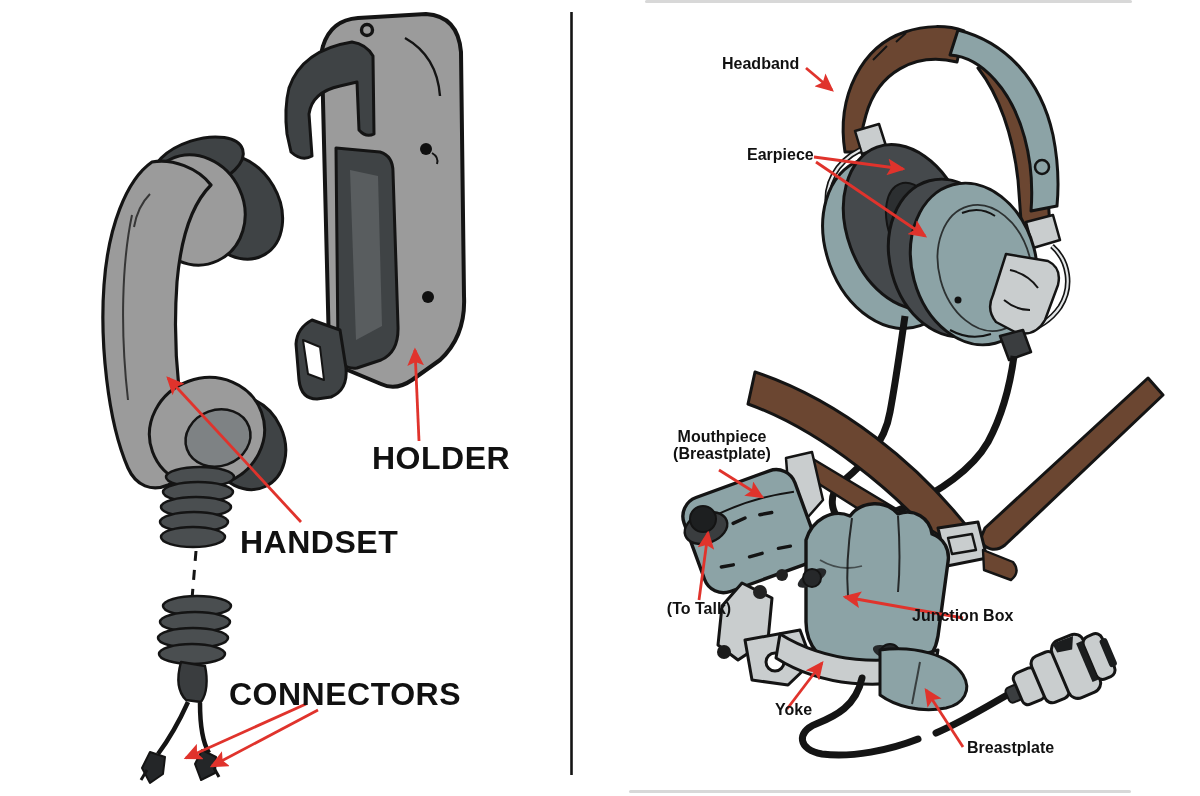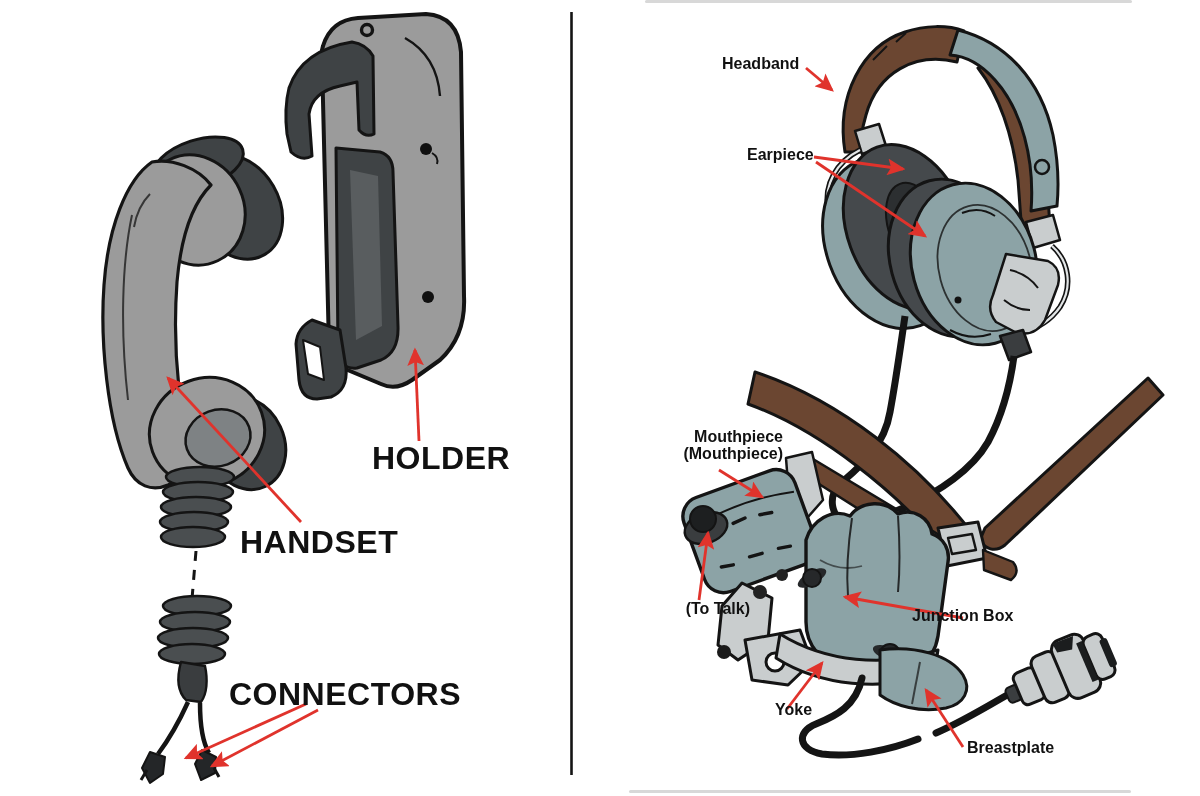--- a/index.html
+++ b/index.html
@@ -2,21 +2,21 @@
 <html style="--bg: #ffffff; --label: #111111; --ink: #141414; --arrow-red: #e0332c; --grey: #9b9b9b; --grey-dark: #3f4345; --grey-mid: #7e8284; --slate: #8ca3a6; --hardware: #c9cdce; --brown: #6b4631; --cushion: #45494c; --cushion-dark: #2c2f31; --rule-grey: #d8d8d8;"><head>
 <meta charset="utf-8">
 <style>
   html,body{margin:0;padding:0;background:#fff;}
   #stage{position:relative;width:1200px;height:796px;background:var(--bg,#fff);overflow:hidden;
          font-family:"Liberation Sans",sans-serif;}
   #art{position:absolute;inset:0;}
   .lbl{position:absolute;font-weight:700;font-size:32px;letter-spacing:.5px;color:var(--label,#111);
        white-space:nowrap;line-height:1.05;}
   .lbl.sm{font-size:16px;letter-spacing:0;}
-  .lbl.ctr{text-align:right;white-space:normal;}
+  .lbl.ctr{text-align:center;white-space:normal;}
   .arrow{stroke:var(--arrow-red,#e0332c);stroke-width:2.8;fill:none;}
   #ah path{fill:var(--arrow-red,#e0332c);}
 </style>
 </head>
 <body>
 
 <div id="stage">
 
 <svg id="art" viewBox="0 0 1200 796">
   <defs>
@@ -185,21 +185,21 @@
     <div class="lbl" style="left:372px;top:442px">HOLDER</div>
     <div class="lbl" style="left:240px;top:526px">HANDSET</div>
     <div class="lbl" style="left:229px;top:678px">CONNECTORS</div>
   </div>
 
   <div>
     <div class="lbl sm" style="left:722px;top:56px">Headband</div>
     <div class="lbl sm" style="left:747px;top:147px">Earpiece</div>
     <div class="lbl sm ctr" style="left:661px;top:429px;width:122px">
       <div>Mouthpiece</div>
-      <div>(Mouthpiece)</div>
+      <div>(Breastplate)</div>
     </div>
     <div class="lbl sm ctr" style="left:648px;top:601px;width:102px">
       <div>(To Talk)</div>
     </div>
     <div class="lbl sm" style="left:912px;top:608px">Junction Box</div>
     <div class="lbl sm" style="left:775px;top:702px">Yoke</div>
     <div class="lbl sm" style="left:967px;top:740px">Breastplate</div>
   </div>
 
 </div>

